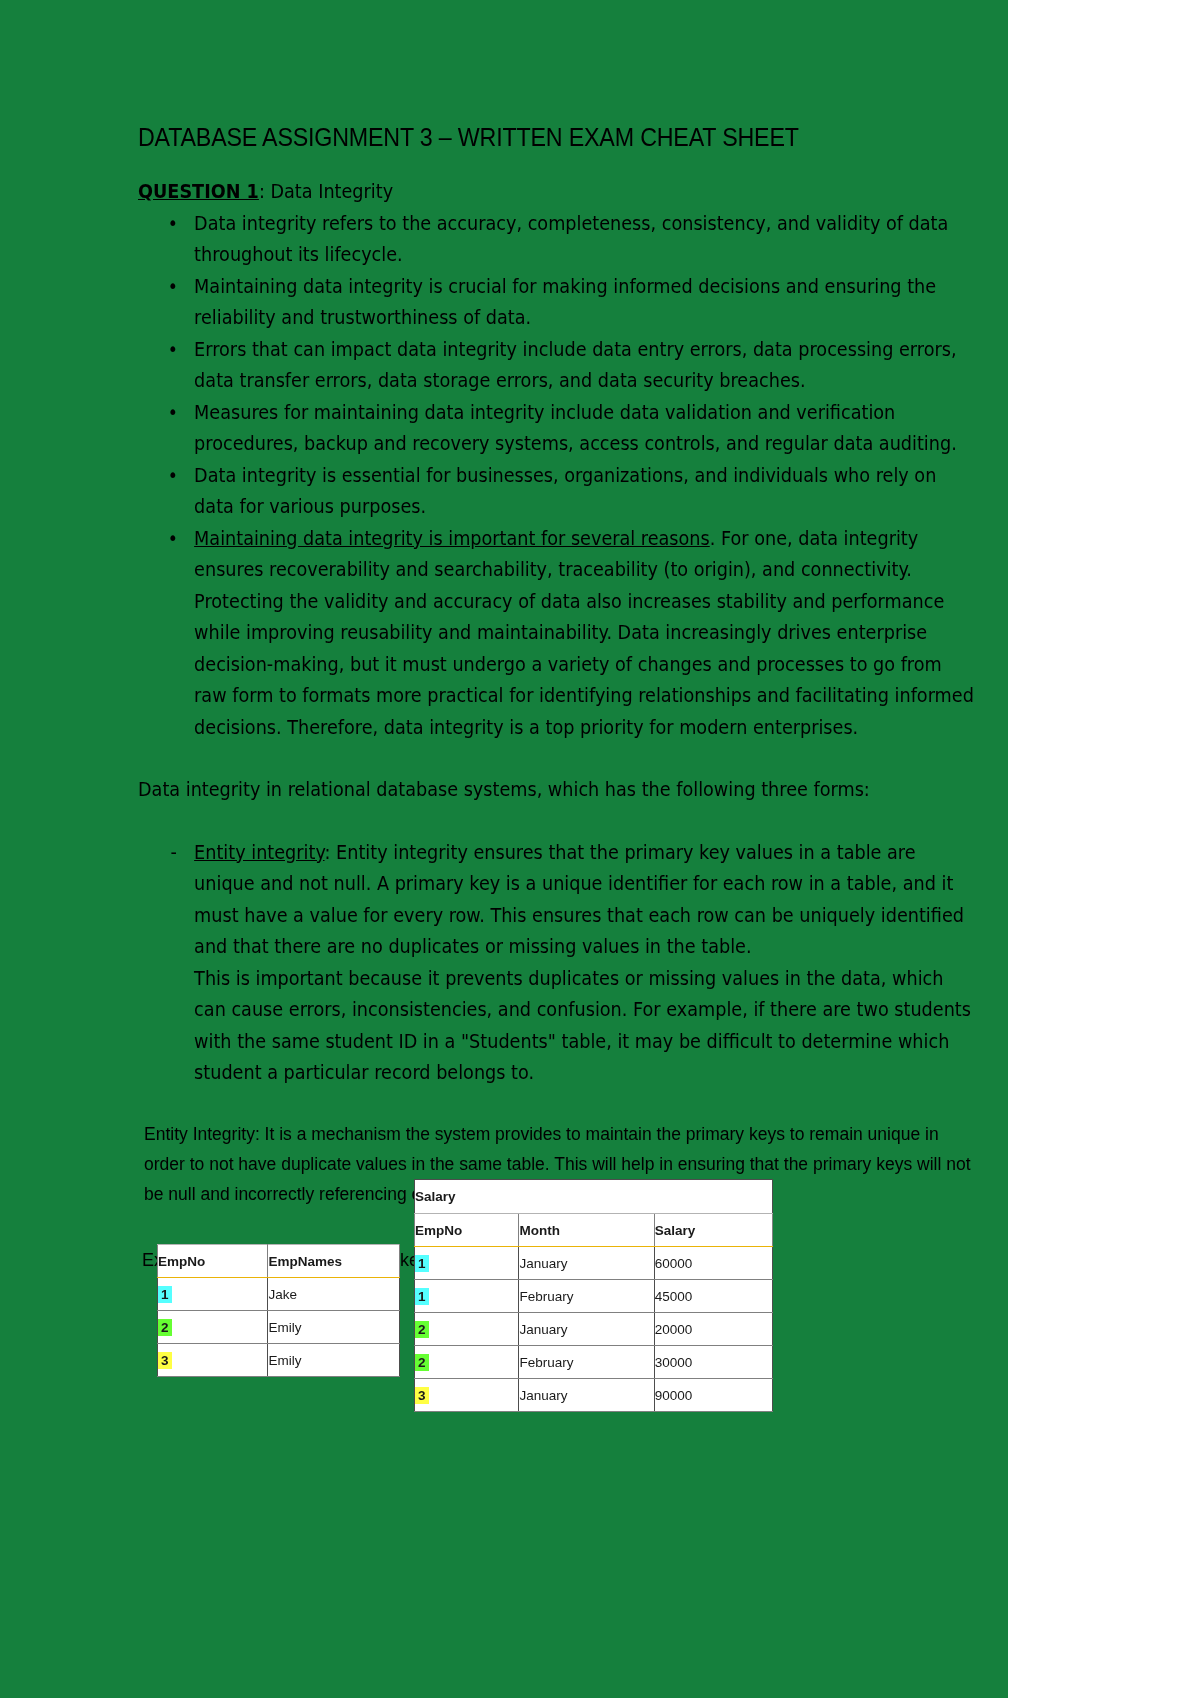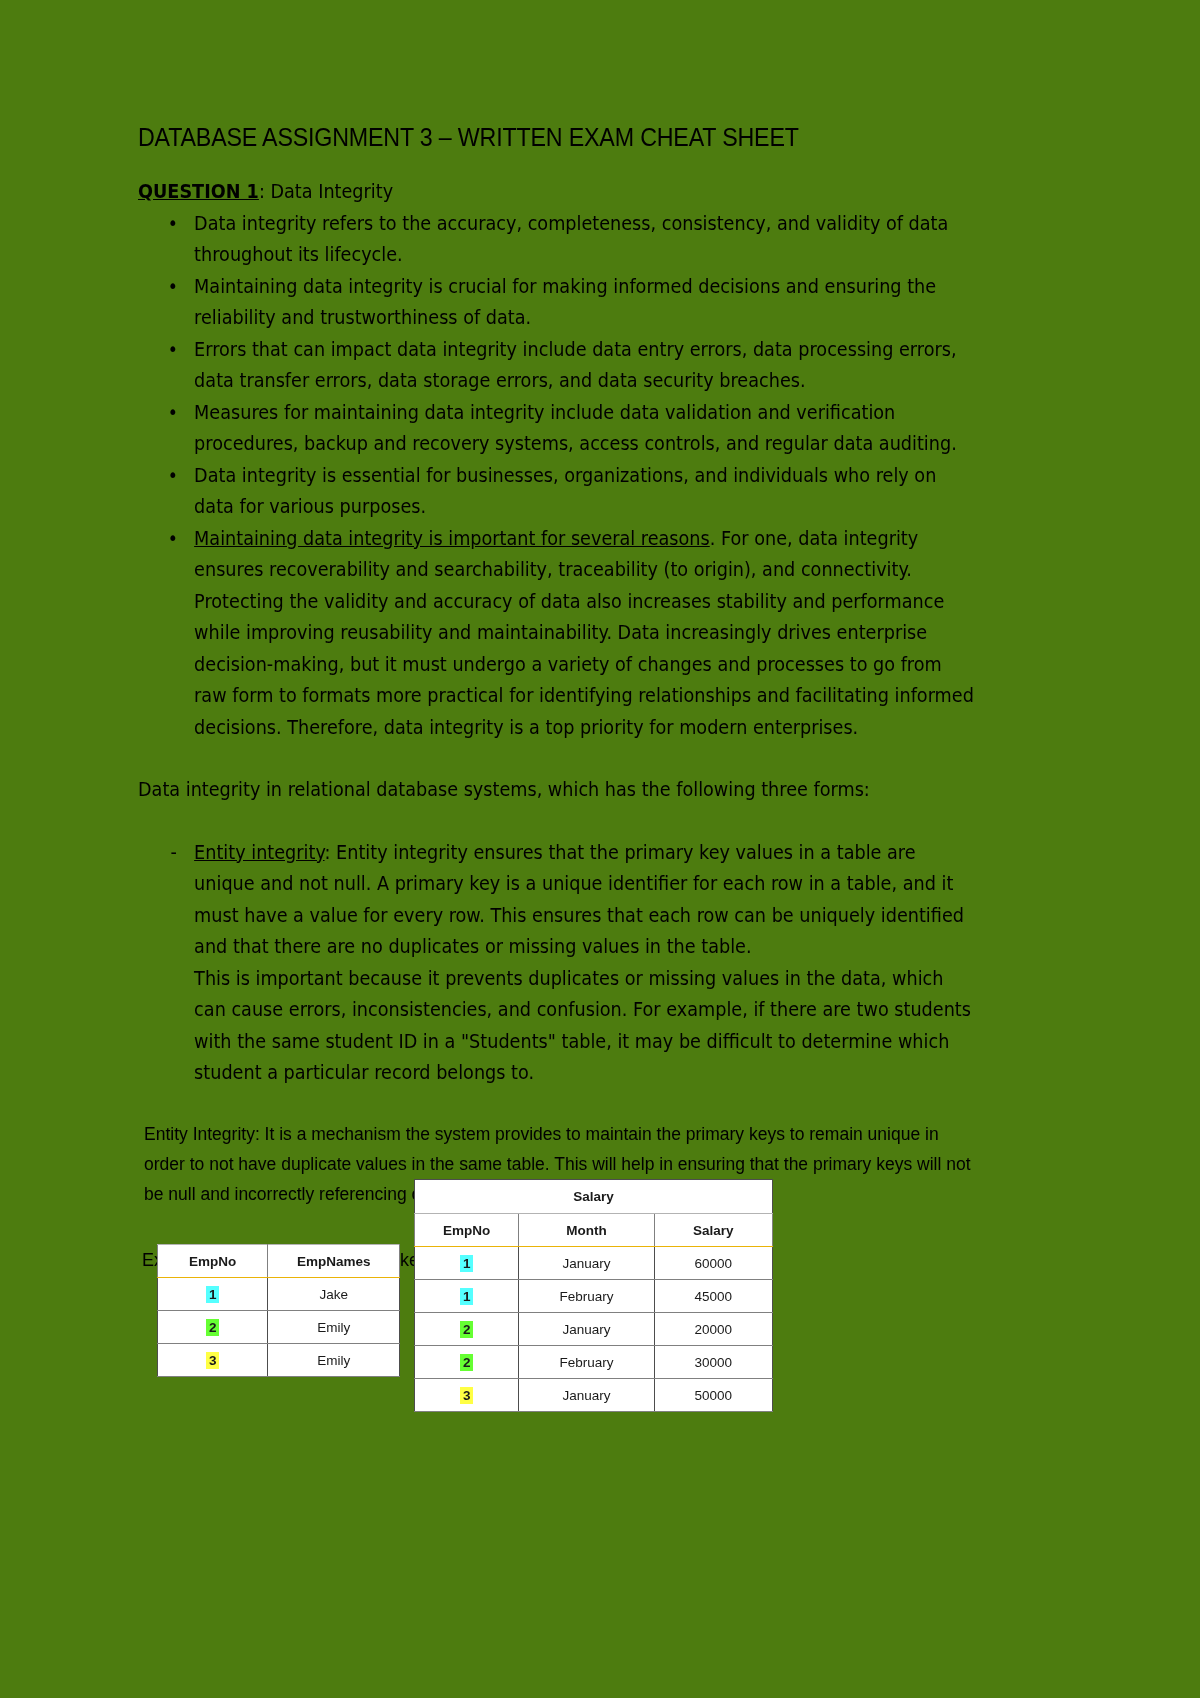--- a/index.html
+++ b/index.html
@@ -11,23 +11,23 @@
     width: 1200px;
     height: 1698px;
     position: relative;
     font-family: "DejaVu Sans", sans-serif;
     color: #000000;
     overflow: hidden;
   }
   .page {
     position: absolute;
     left: 0; top: 0;
-    width: 1200px;
+    width: 1008px;
     height: 1698px;
-    background: #4d7c0f;
+    background: #15803d;
   }
   .content {
     position: absolute;
     left: 138px;
     top: 120px;
     width: 836px;
   }
 
   
   .doc-title {
@@ -138,21 +138,20 @@
   }
 
   table.data-table {
     border-collapse: collapse;
     font-family: "Liberation Sans", sans-serif;
     background: #ffffff;
   }
   table.data-table td, table.data-table th {
     border: 1px solid #808080;
     font-weight: normal;
-    text-align: center;
     font-size: 13.5px;
     color: #1a1a1a;
     padding: 0;
     height: 32px;
     vertical-align: middle;
     margin-left: 33px;
   }
   table.data-table .tbl-caption {
     border: 1px solid #4d4d4d;
     border-bottom: 1px solid #b3b3b3;
@@ -289,20 +288,20 @@
             <td class="cell s3">20000</td>
           </tr>
           <tr>
             <td class="cell s1"><span class="key" style="background-color: rgb(102, 255, 51);">2</span></td>
             <td class="cell s2">February</td>
             <td class="cell s3">30000</td>
           </tr>
           <tr>
             <td class="cell s1"><span class="key" style="background-color: rgb(255, 255, 68);">3</span></td>
             <td class="cell s2">January</td>
-            <td class="cell s3">50000</td>
+            <td class="cell s3">90000</td>
           </tr>
         </tbody>
       </table>
     </div>
 
   </div>
 </div>
 
 </body></html>

